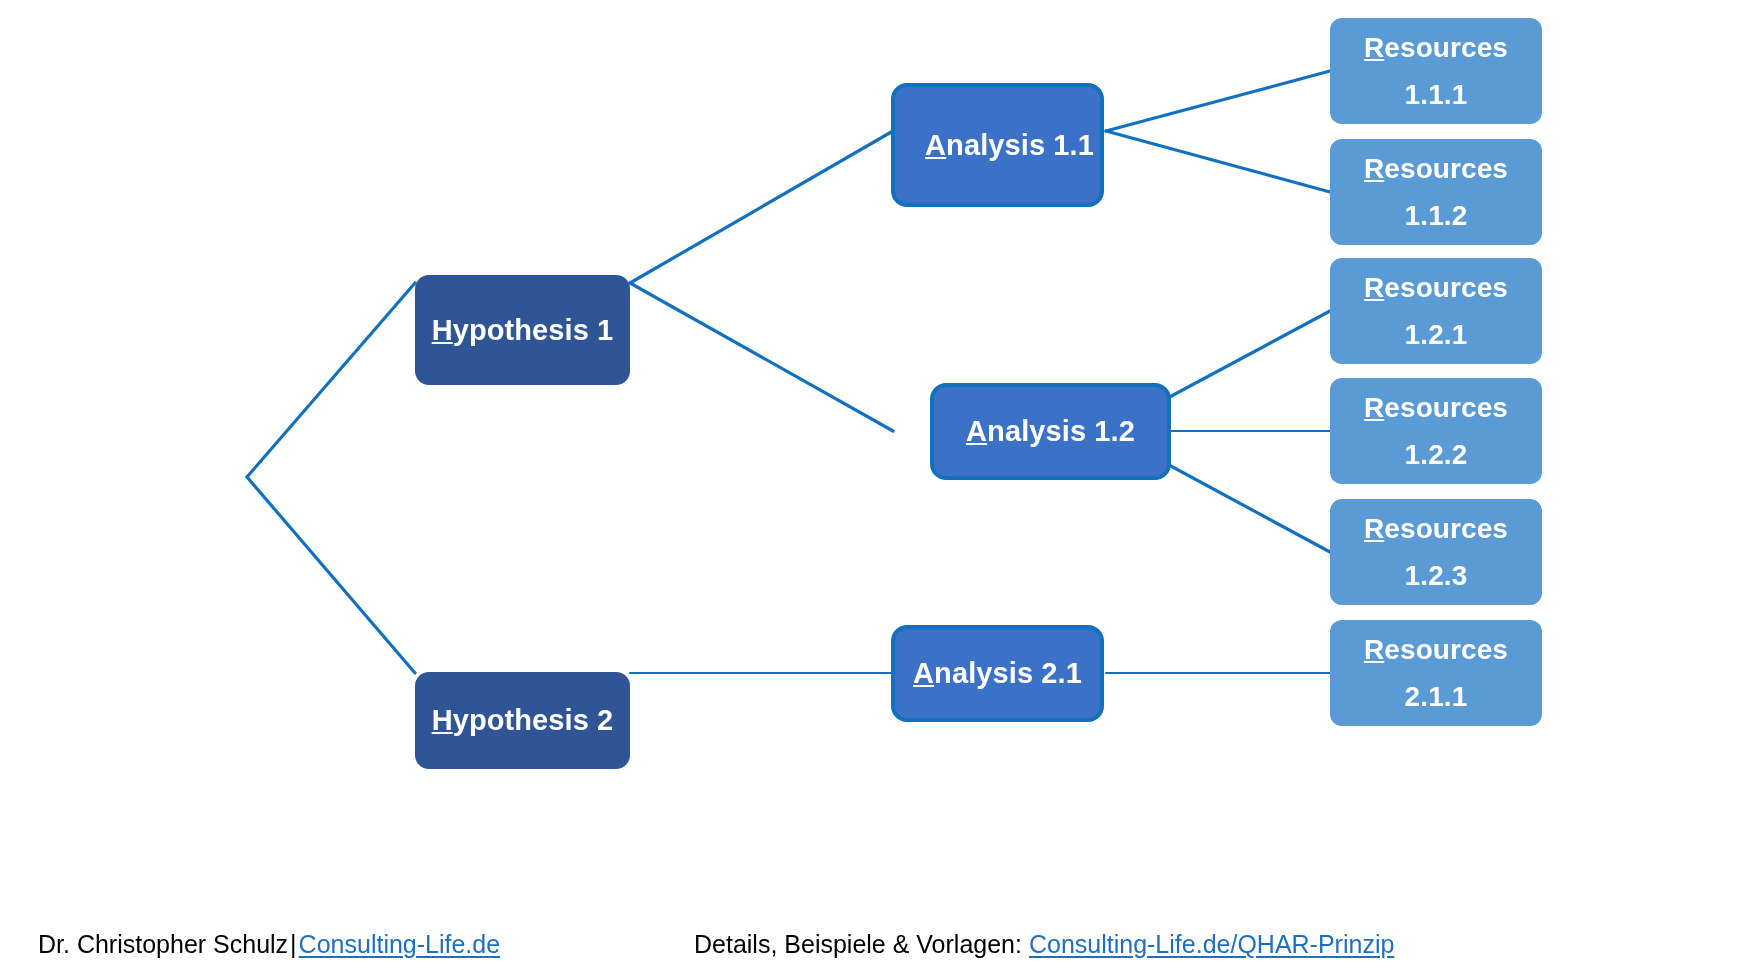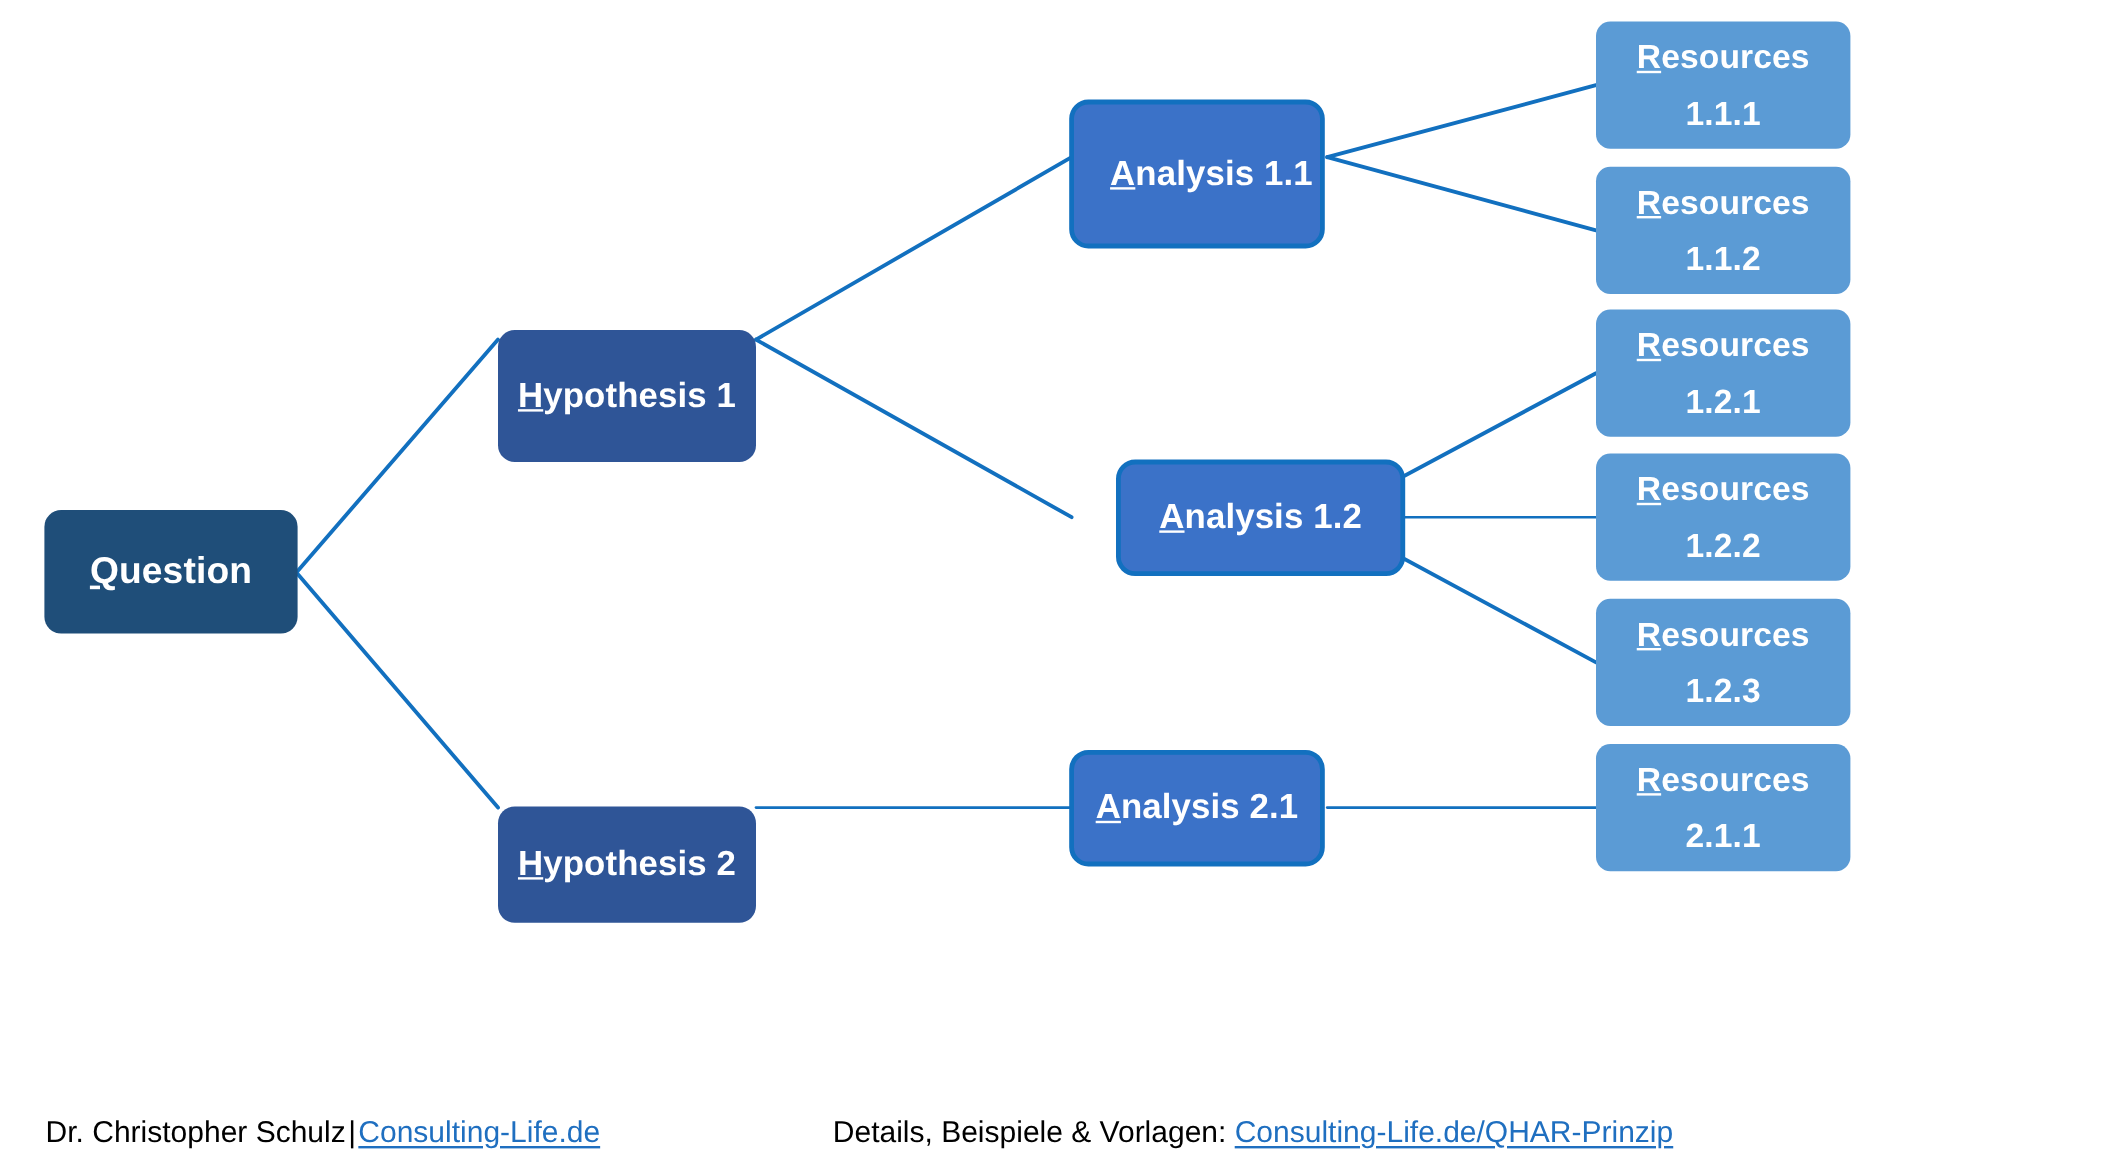--- a/index.html
+++ b/index.html
@@ -109,25 +109,20 @@
       <line x1="1106" y1="131" x2="1330" y2="192"></line>
 
       <line x1="1106" y1="431" x2="1330" y2="311"></line>
       <line x1="1106" y1="431" x2="1330" y2="431" stroke-width="2.2"></line>
       <line x1="1106" y1="431" x2="1330" y2="552"></line>
 
       <line x1="1106" y1="673" x2="1330" y2="673" stroke-width="2.2"></line>
     </g>
   </svg>
 
-  <div class="node n-question" style="left:37px; top:425px; width:211px; height:103px;">
-    <span class="lbl">
-      <span class="mn">Q</span><span>uestion</span>
-    </span>
-  </div>
 
   <div class="node n-hypothesis" style="left:415px; top:228px; width:215px; height:110px;">
     <span class="lbl">
       <span class="mn">H</span><span>ypothesis 1</span>
     </span>
   </div>
 
   <div class="node n-hypothesis" style="left:415px; top:625px; width:215px; height:97px;">
     <span class="lbl">
       <span class="mn">H</span><span>ypothesis 2</span>

